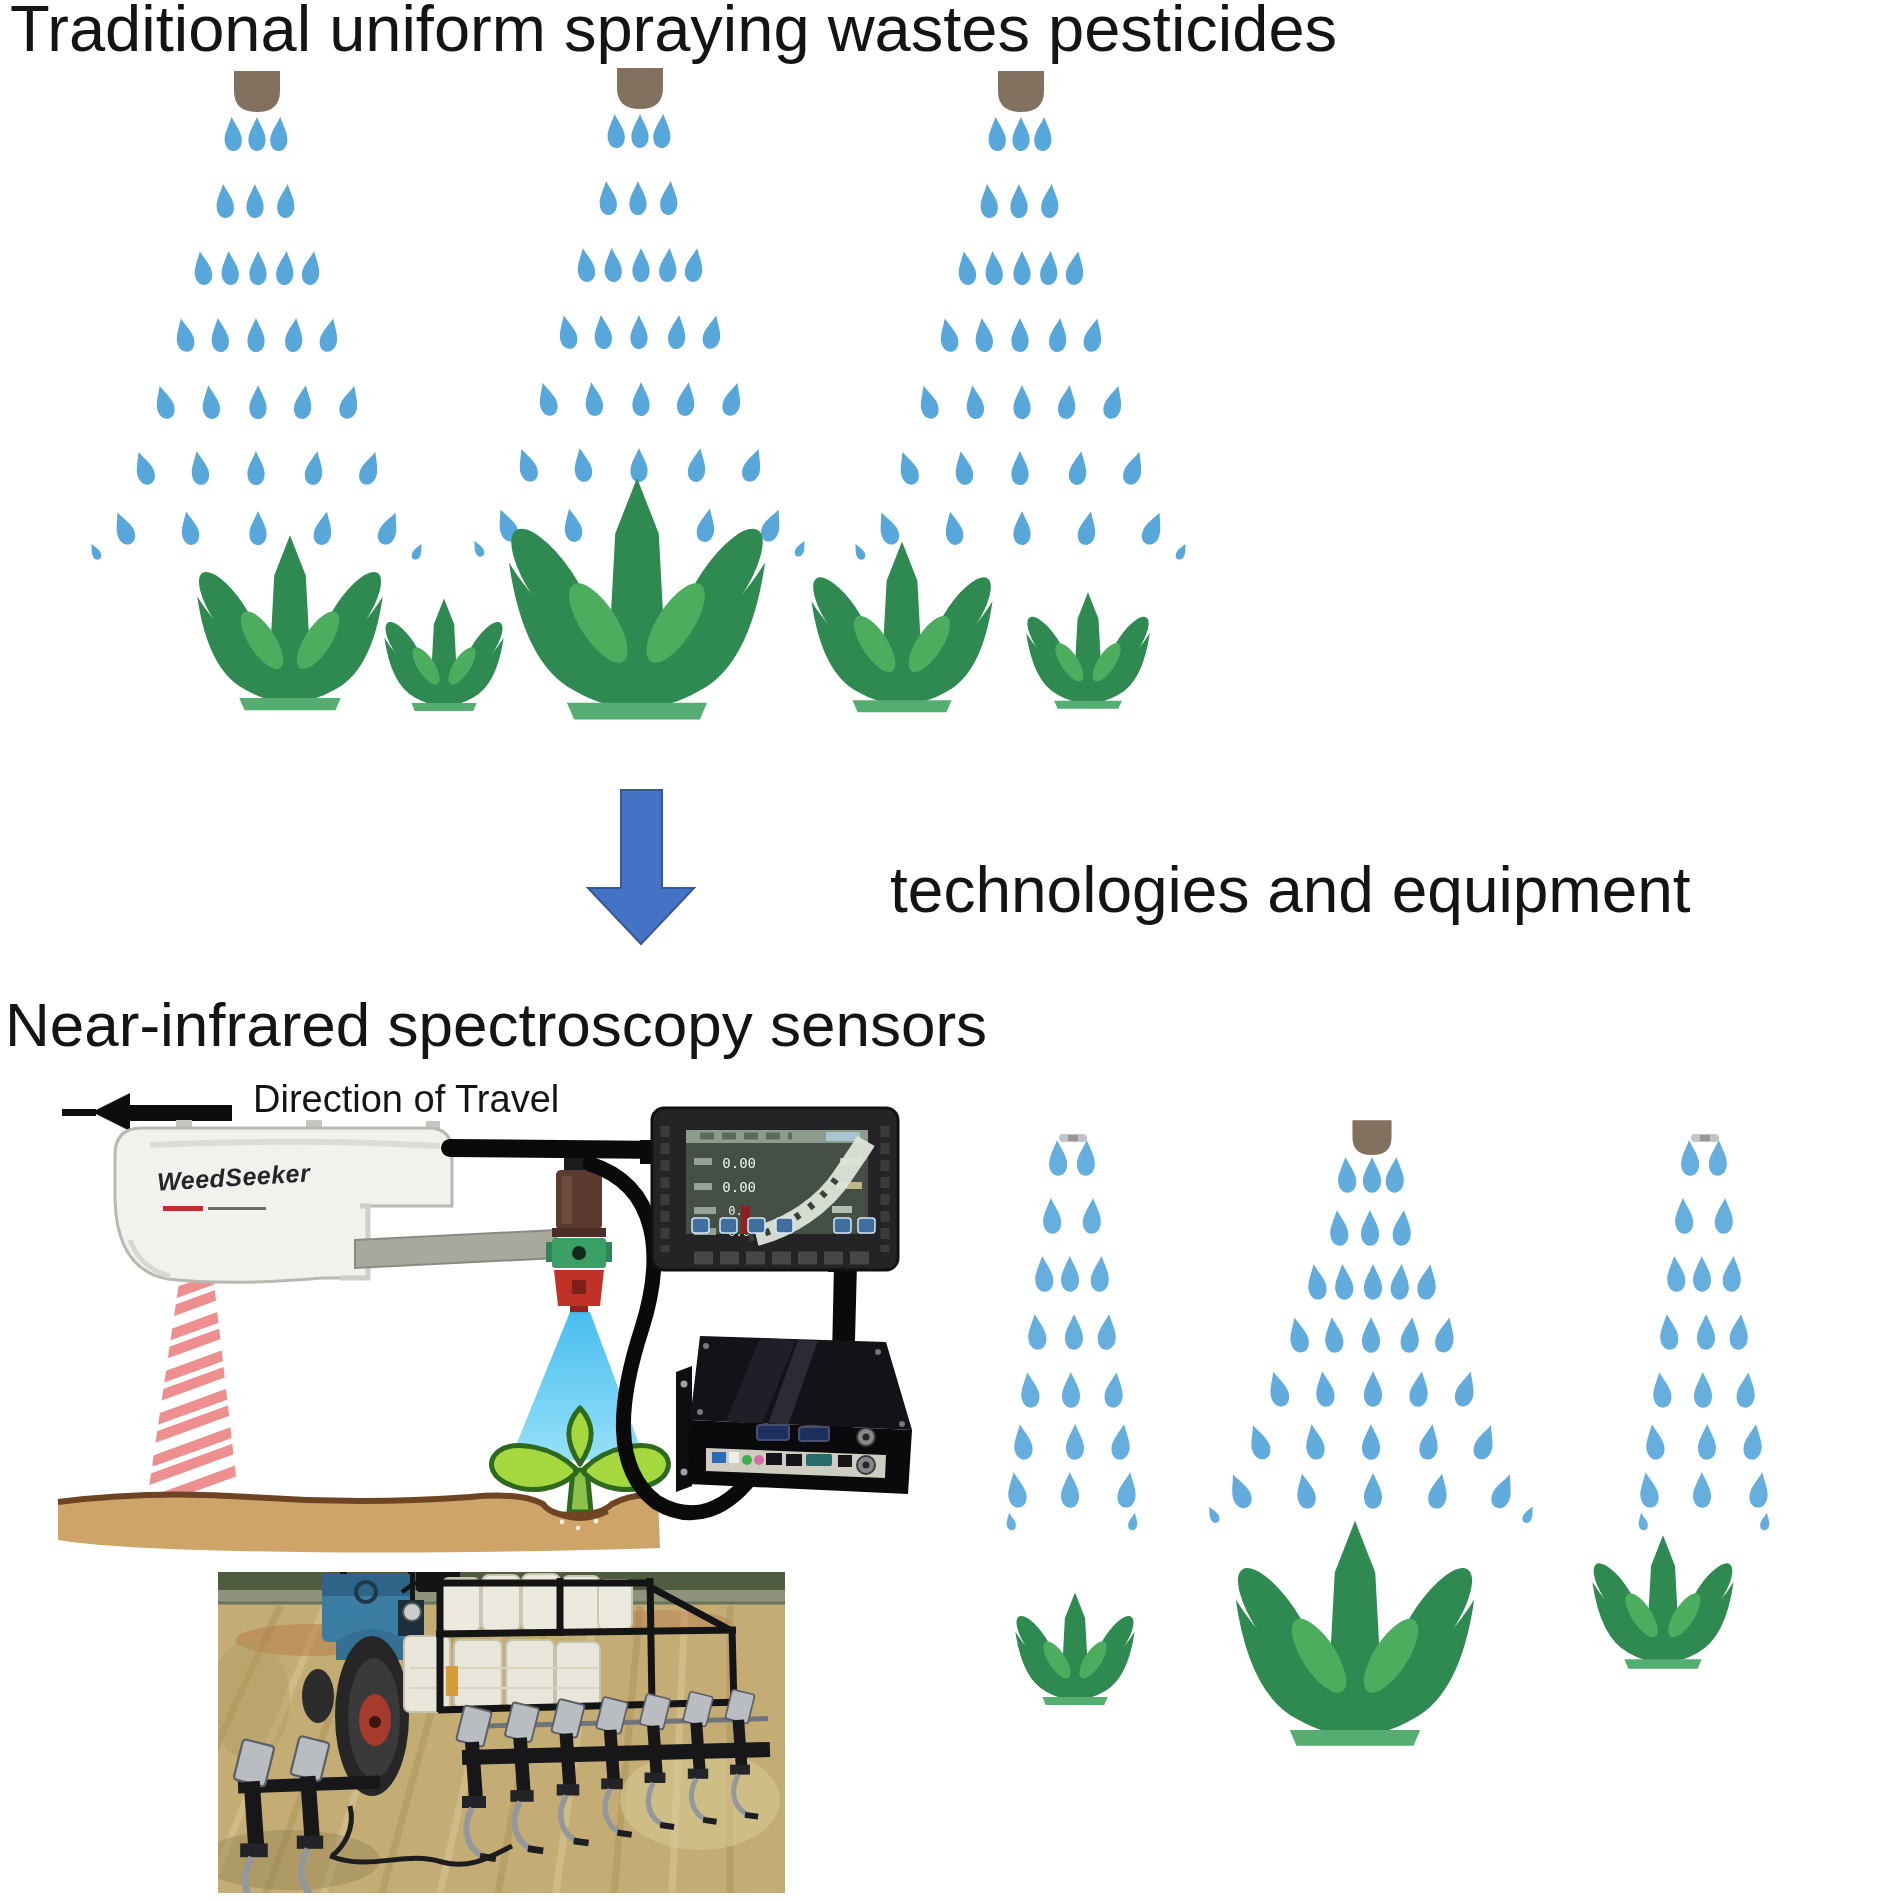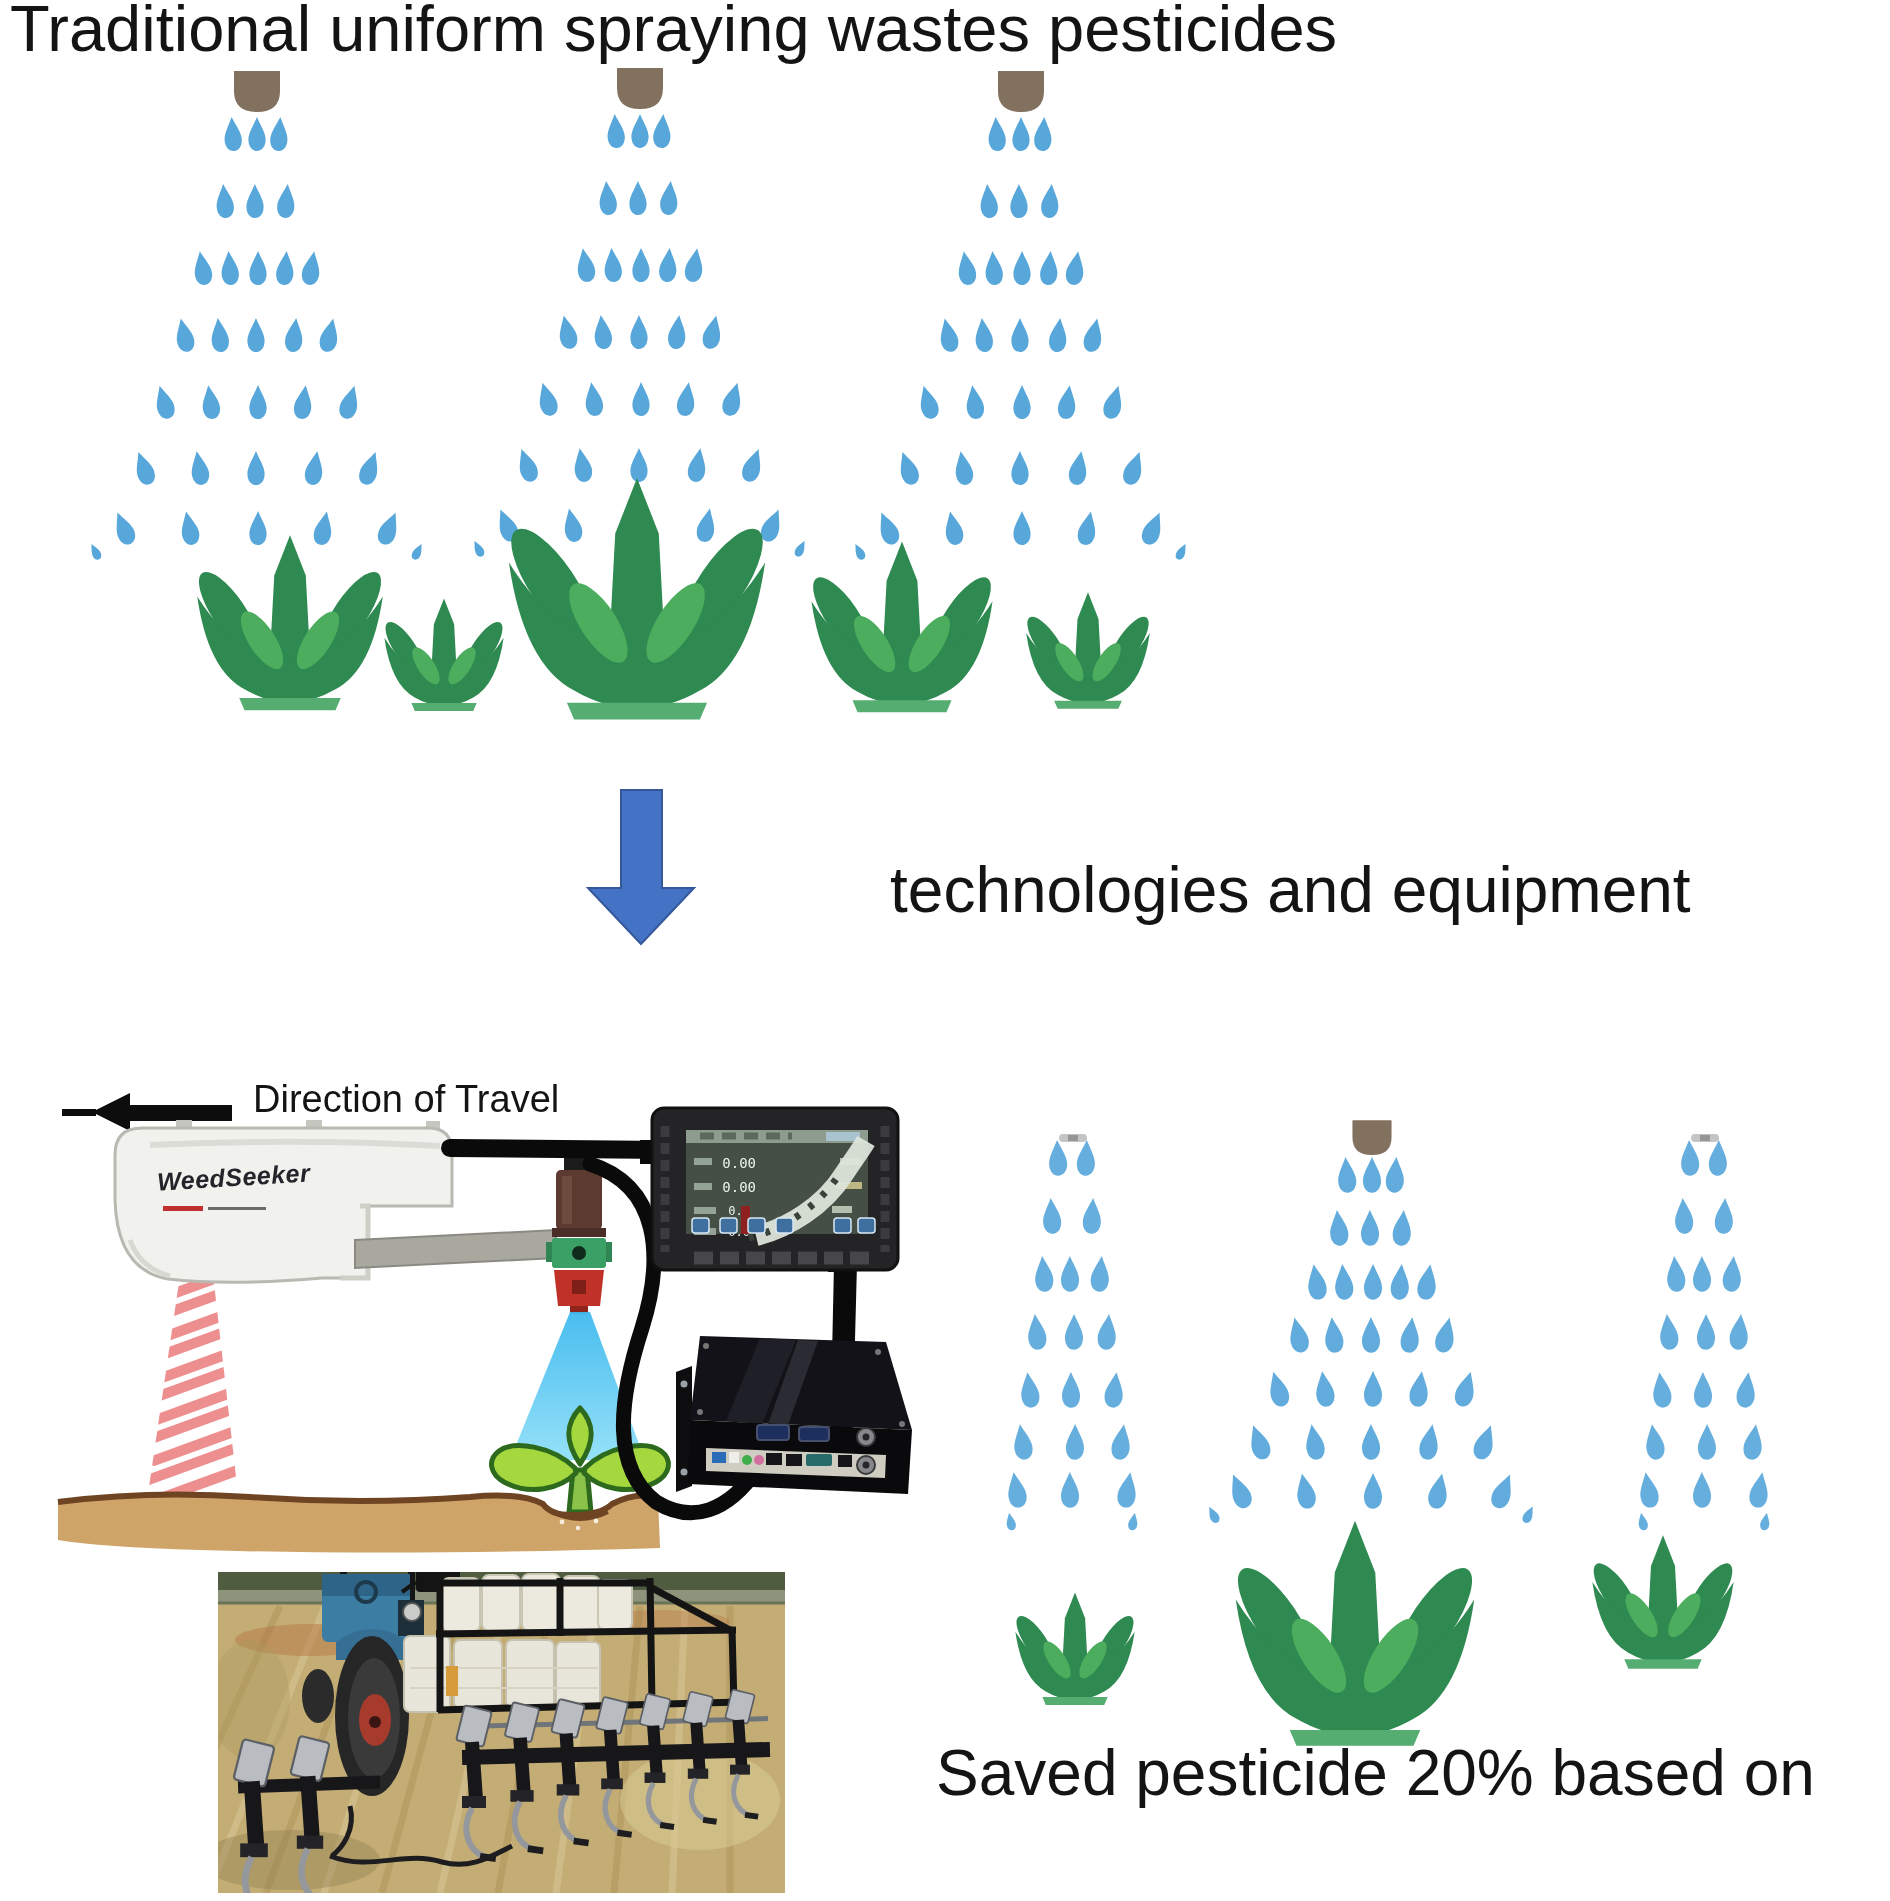--- a/index.html
+++ b/index.html
@@ -546,17 +546,17 @@
             </g>
           </g>
       <path d="M330,1856 C372,1872 404,1850 442,1862 C470,1870 492,1856 512,1846" stroke="#1d1d1f" stroke-width="5" fill="none"></path>
       <path d="M350,1806 C356,1830 342,1848 332,1856" stroke="#1d1d1f" stroke-width="5" fill="none"></path>
     </g>
   </g>
 </svg>
 
 <div class="t t-title1">Traditional uniform spraying wastes pesticides</div>
 <div class="t t-rep2">technologies and equipment</div>
+<div class="t t-title2">Near-infrared spectroscopy sensors</div>
 <div class="t t-dir">Direction of Travel</div>
 <div class="t t-ws">WeedSeeker</div>
-<div class="t t-sav1">Saved pesticide 20% based on</div>
 
 </div>
 
 </body></html>

